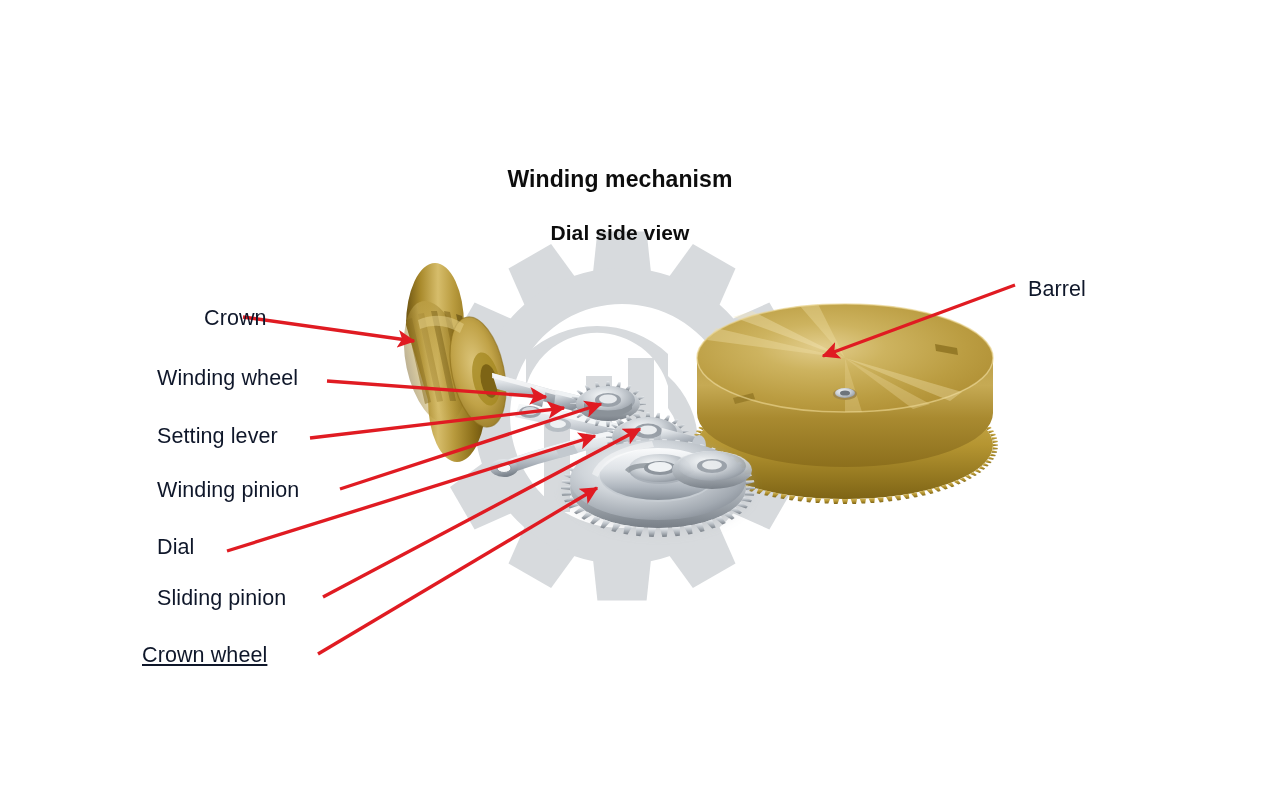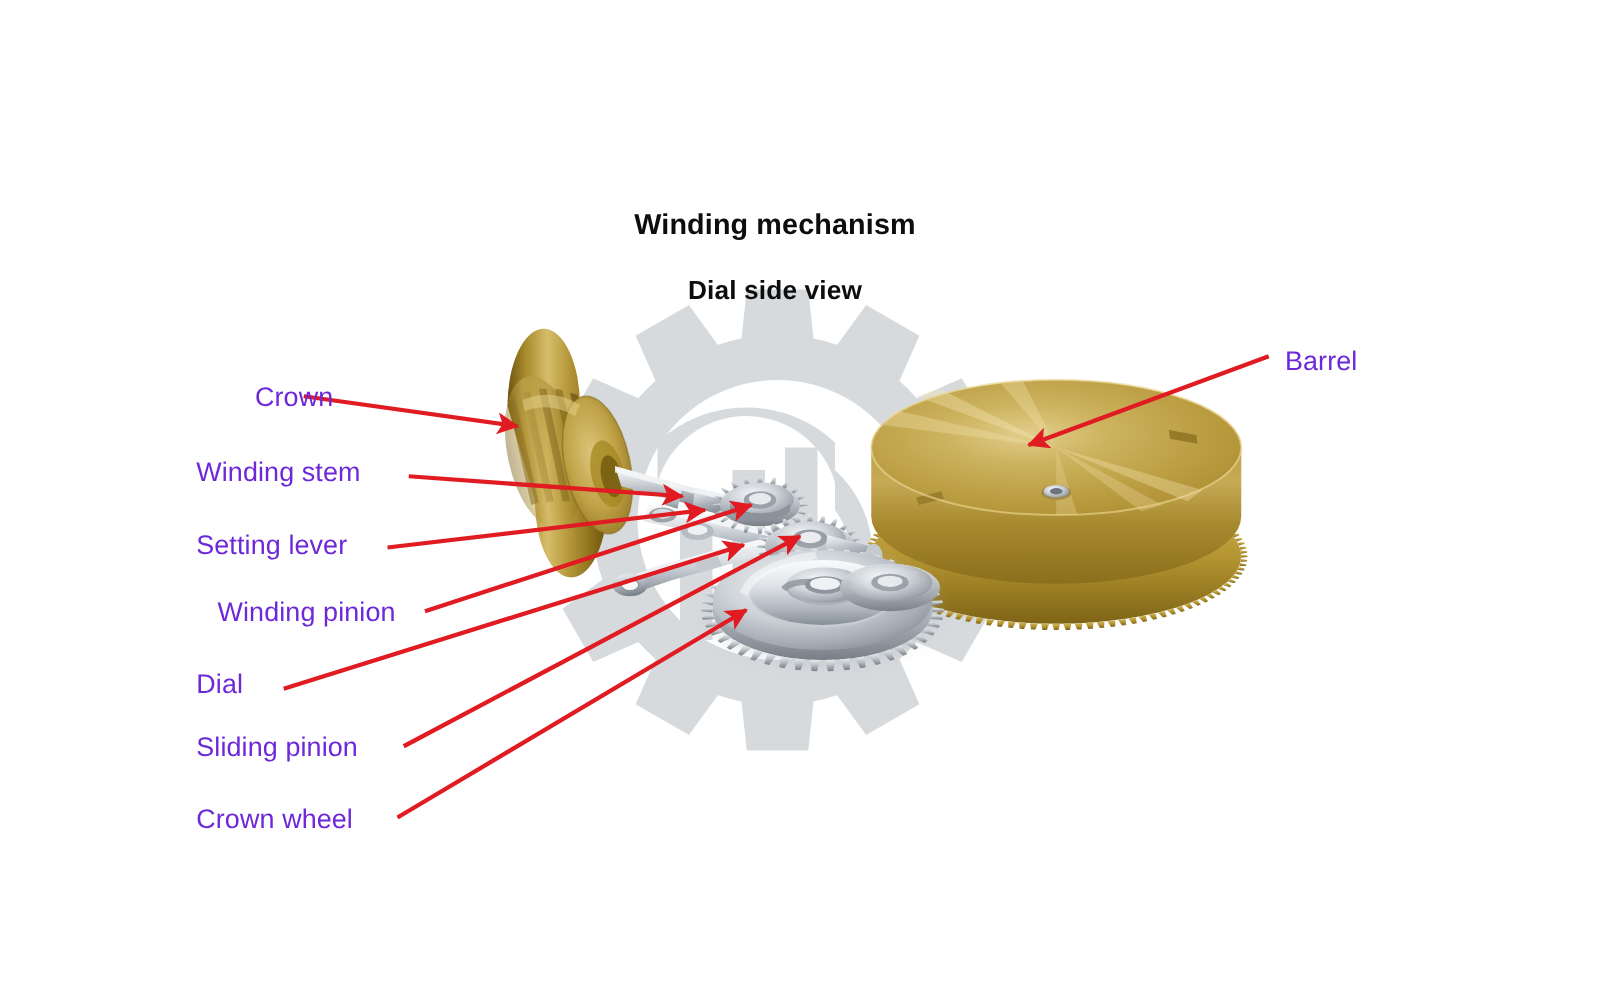--- a/index.html
+++ b/index.html
@@ -40,21 +40,21 @@
     top: 221px;
     text-align: center;
     font-size: 21px;
     transform: translateX(-20px);
   }
   
   .callout {
     position: absolute;
     font-size: 21.5px;
     font-weight: 400;
-    color: #6d28d9;
+    color: #0f172a;
     white-space: nowrap;
     letter-spacing: .1px;
   }
   
   .layer {
     position: absolute;
     left: 0; top: 0;
     width: 1280px;
     height: 785px;
   }
@@ -1120,23 +1120,23 @@
         <line x1="318" y1="654" x2="597" y2="488" stroke="#e01b22" stroke-width="3.4" stroke-linecap="butt" marker-end="url(#arrowHead)"></line>
         <line x1="1015" y1="285" x2="823" y2="356" stroke="#e01b22" stroke-width="3.4" stroke-linecap="butt" marker-end="url(#arrowHead)"></line>
       </g>
   </svg>
 
   <div class="layer" id="label-layer">
     <div class="title" id="title-main">Winding mechanism</div>
     <div class="title" id="title-sub">Dial side view</div>
     <div id="callout-labels">
         <div class="callout" style="left: 157px; top: 306px; margin-left: 47px;">Crown</div>
-        <div class="callout" style="left: 157px; top: 366px;">Winding stem</div>
+        <div class="callout" style="left: 157px; top: 366px;">Winding wheel</div>
         <div class="callout" style="left: 157px; top: 424px; text-align: center;">Setting lever</div>
-        <div class="callout" style="left: 157px; top: 478px; margin-left: 17px;">Winding pinion</div>
+        <div class="callout" style="left: 157px; top: 478px;">Winding pinion</div>
         <div class="callout" style="left: 157px; top: 535px;">Dial</div>
         <div class="callout" style="left: 157px; top: 586px; text-align: right;">Sliding pinion</div>
-        <div class="callout" style="left: 157px; top: 643px;">Crown wheel</div>
+        <div class="callout" style="left: 142px; top: 643px; text-decoration: underline;">Crown wheel</div>
         <div class="callout" style="left: 1028px; top: 277px;">Barrel</div>
       </div>
   </div>
 
 </div>
 
 </body></html>

